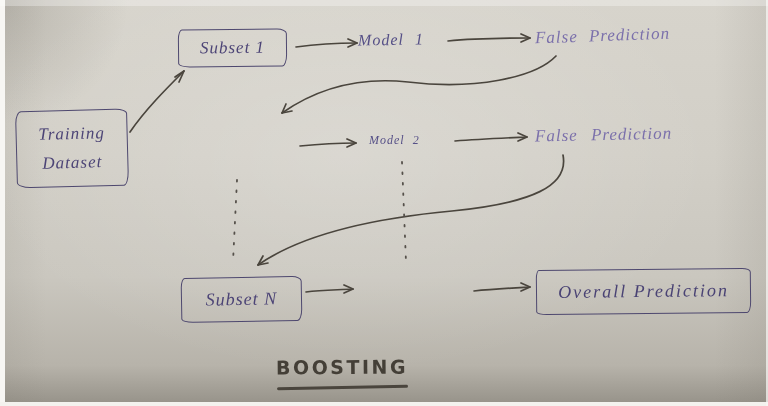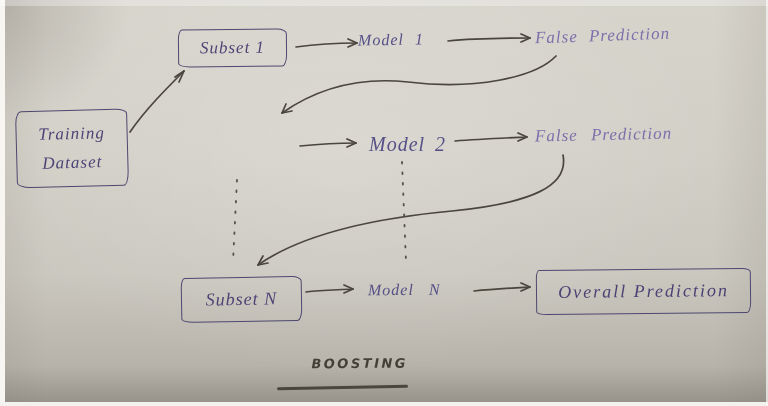--- a/index.html
+++ b/index.html
@@ -35,28 +35,28 @@
   .training-box{left:16px;top:110px;width:110px;height:75px;
     flex-direction:column;justify-content:center;gap:9px;font-size:17px;
     transform:rotate(-1.5deg);border-radius:6px 12px 5px 14px / 12px 5px 14px 6px;}
   .subset1-box{left:178px;top:29px;width:107px;height:36px;font-size:17px;transform:rotate(-.6deg);}
   .subset2-box{left:186px;top:129px;width:109px;height:40px;font-size:17px;transform:rotate(.5deg);}
   .subsetn-box{left:181px;top:277px;width:119px;height:43px;font-size:18px;transform:rotate(-1deg);}
   .overall-box{left:536px;top:269px;width:213px;height:43px;font-size:18px;
     color:#4a4374;transform:rotate(-.6deg);letter-spacing:2px;
     border-radius:3px 9px 4px 11px / 9px 4px 11px 3px;}
   .model1-label{left:358px;top:31px;font-size:16px;transform:rotate(-1deg);word-spacing:6px;}
-  .model2-label{left:369px;top:133px;font-size:20px;word-spacing:4px;}
+  .model2-label{left:369px;top:133px;font-size:12px;word-spacing:4px;}
   .modeln-label{left:368px;top:281px;font-size:16px;transform:rotate(-.5deg);word-spacing:10px;}
   .false1-label{left:535px;top:26px;font-size:17px;transform:rotate(-2deg);word-spacing:6px;}
   .false2-label{left:535px;top:125px;font-size:17px;transform:rotate(-1.2deg);word-spacing:8px;}
   .caption{
     position:absolute;left:276px;top:356px;width:132px;text-align:right;
-    font-family:"DejaVu Sans", sans-serif;font-size:13px;font-weight:bold;
-    color:#443f37;letter-spacing:2.5px;transform:rotate(-.4deg);font-style:italic;
+    font-family:"DejaVu Sans", sans-serif;font-size:19px;font-weight:bold;
+    color:#443f37;letter-spacing:2.5px;transform:rotate(-.4deg);
   }
   .caption-underline{
     position:absolute;left:277px;top:386px;width:131px;height:3px;
     background:#4a453d;border-radius:2px;transform:rotate(-1.2deg);
   }
 </style>
 </head>
 <body>
 
 <div class="stage">
@@ -123,21 +123,20 @@
   </div>
 
   <div class="box subset1-box">Subset 1</div>
   <div class="label model1-label">Model 1</div>
   <div class="label purple false1-label">False Prediction</div>
 
   <div class="label model2-label">Model 2</div>
   <div class="label purple false2-label">False Prediction</div>
 
   <div class="box subsetn-box">Subset N</div>
-  <div class="label modeln-label">Model N</div>
   <div class="box overall-box">Overall Prediction</div>
 
   <div class="caption">BOOSTING</div>
   <div class="caption-underline"></div>
 
   <div class="edge edge-left"></div>
   <div class="edge edge-bottom"></div>
   <div class="edge edge-right"></div>
   <div class="edge edge-top"></div>
 </div>

